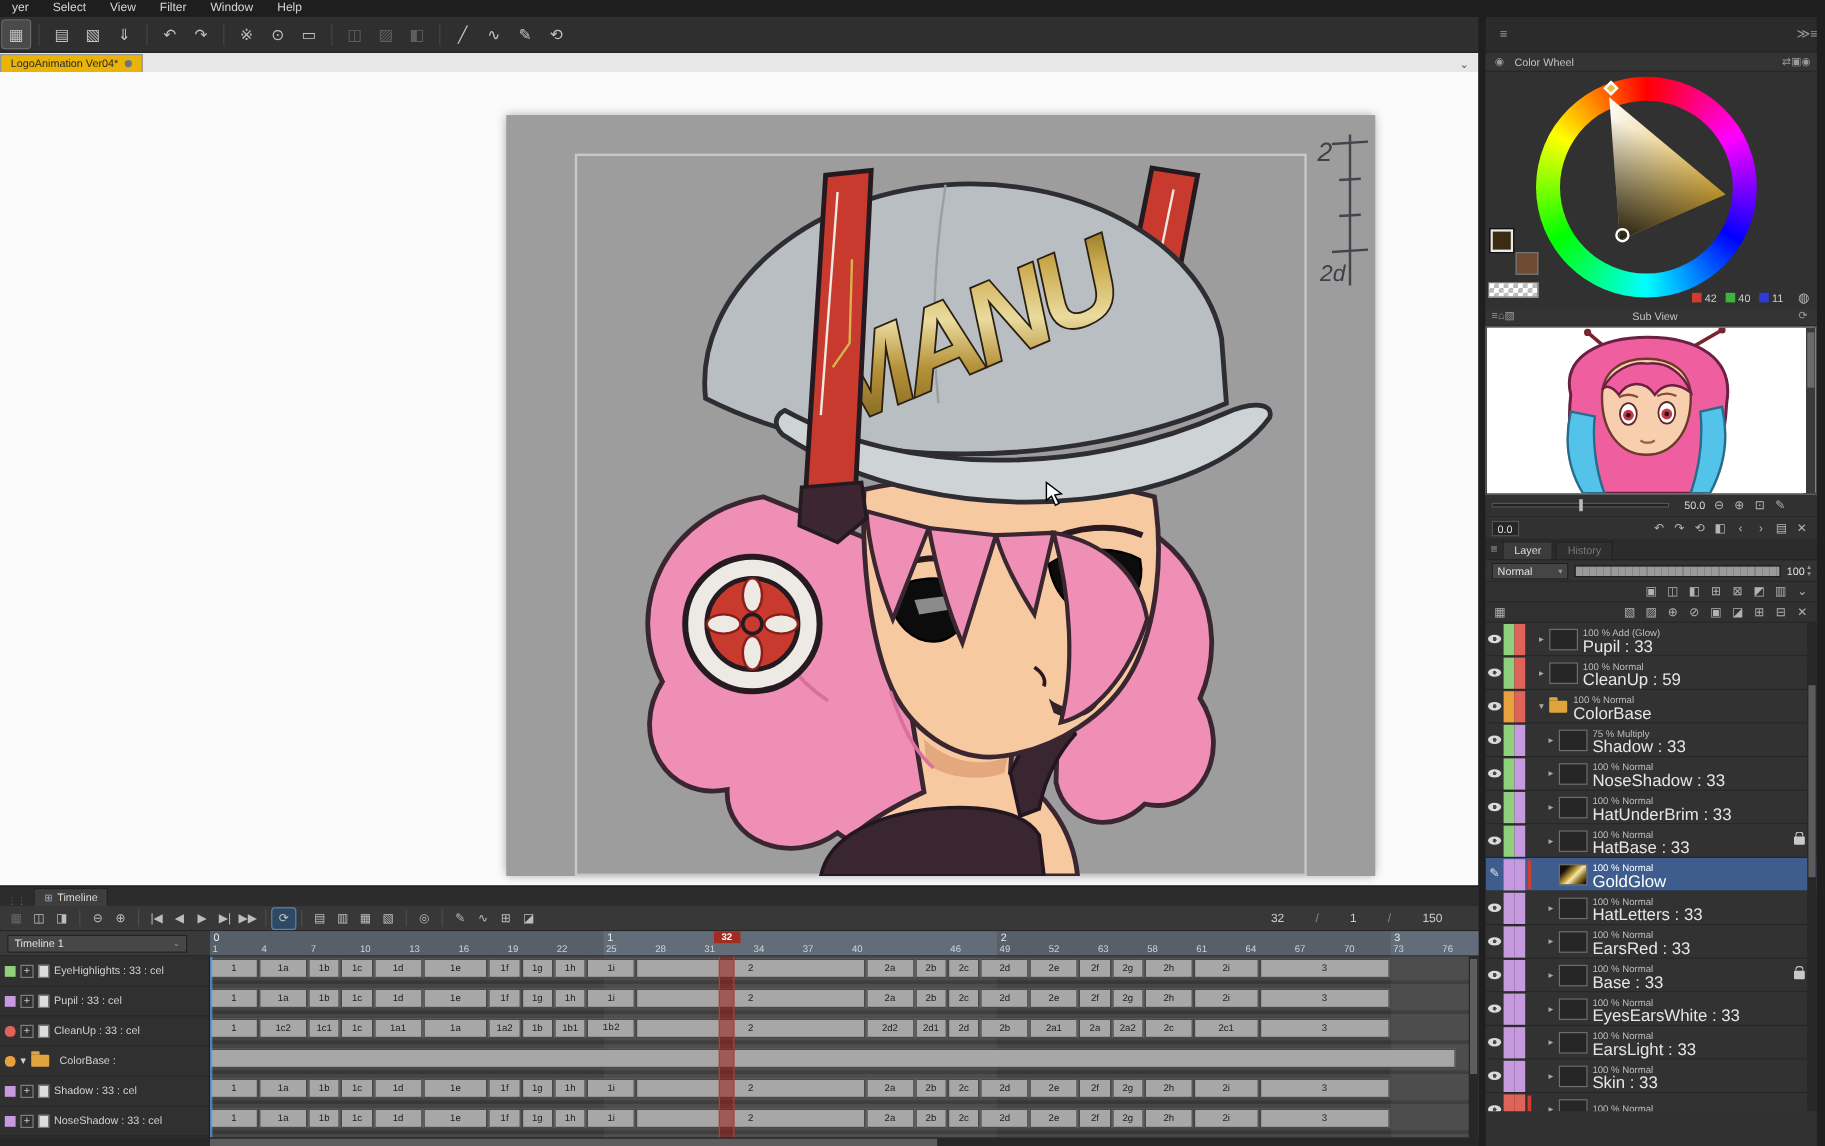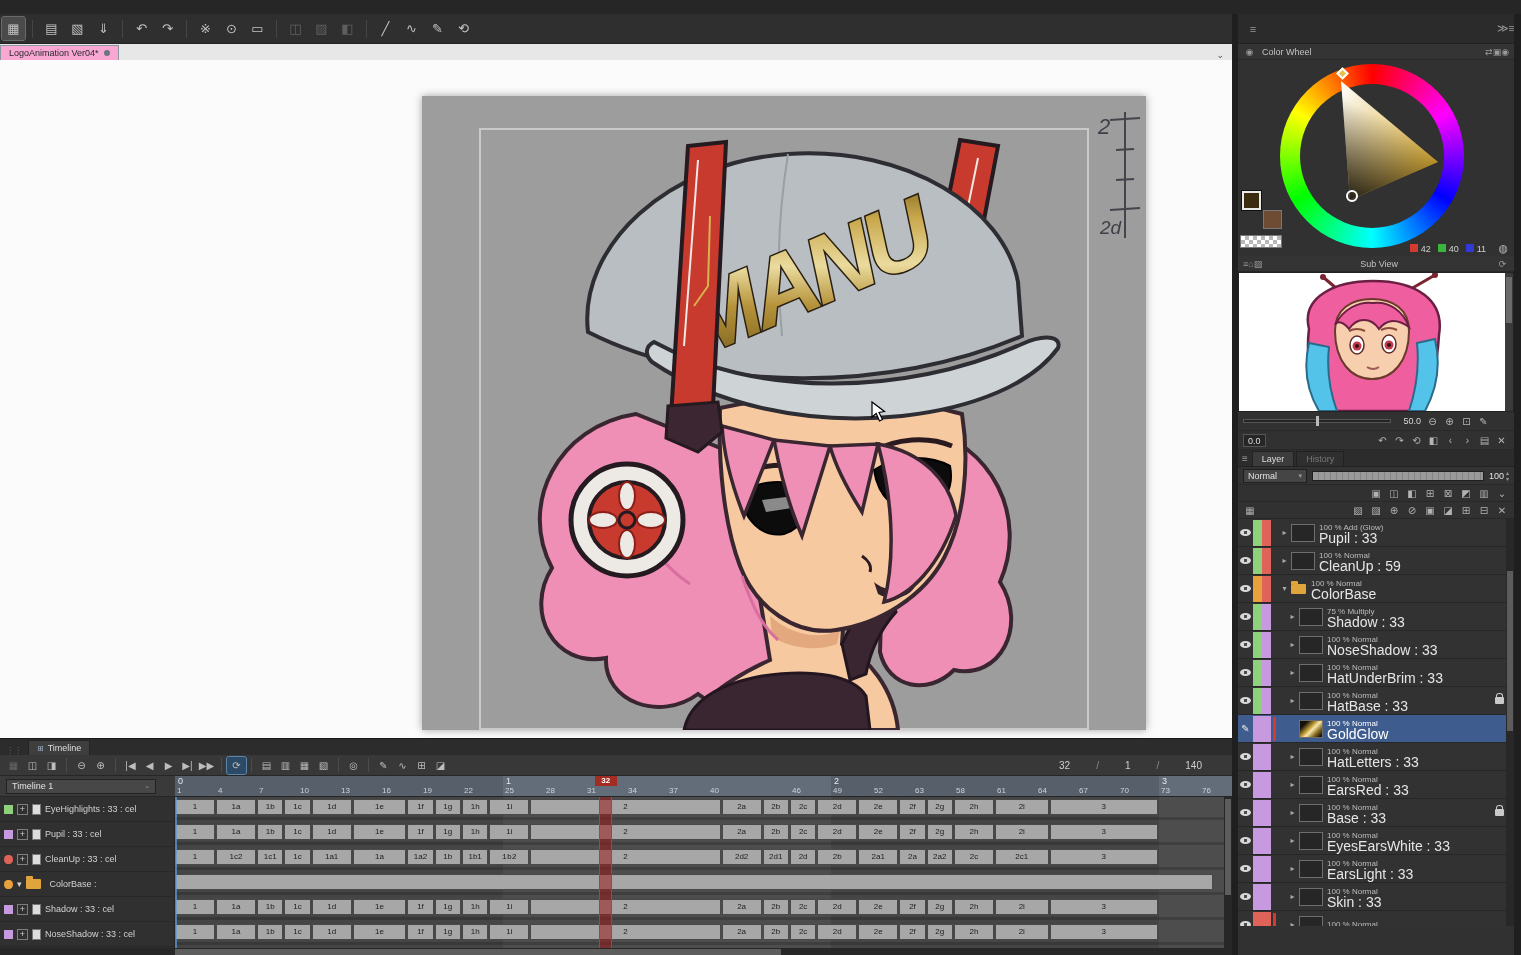--- a/index.html
+++ b/index.html
@@ -11,21 +11,21 @@
 .menu-item{padding:0 10px;height:14px;line-height:14px;cursor:default}
 #toolbar{left:0;top:14px;width:1232px;height:30px;background:#2f2f2f;border-bottom:1px solid#222;display:flex;align-items:center;z-index:20}
 #toolbarIcons{display:flex;align-items:center;gap:3px;padding-left:2px}
 .tb-icon{width:23px;height:23px;display:flex;align-items:center;justify-content:center;color:#c2c2c2;font-size:13px;border-radius:2px}
 .tb-icon.active{background:#4a4a4a;outline:1px solid #6a6a6a}
 .tb-icon.disabled{opacity:.32}
 .tb-sep{width:1px;height:18px;background:#454545;margin:0 4px}
 #dockTop{left:1238px;top:14px;width:283px;height:30px;background:#2b2b2b;display:flex;align-items:center;justify-content:space-between;padding:0 6px;color:#aaa;border-bottom:1px solid #222}
 #dockTop .ic{width:18px;text-align:center;font-size:11px;color:#9a9a9a}
 #tabstrip{left:0;top:44px;width:1232px;height:16px;background:#e7e7e7;display:flex;align-items:flex-end}
-.doc-tab{height:15px;background:#f9a8d4;border:1px solid #8e969e;border-bottom:none;display:flex;align-items:center;gap:5px;padding:0 8px;font-size:9px;color:#26282c}
+.doc-tab{height:15px;background:#eab308;border:1px solid #8e969e;border-bottom:none;display:flex;align-items:center;gap:5px;padding:0 8px;font-size:9px;color:#26282c}
 .tab-dot{width:6px;height:6px;border-radius:50%;background:#6d7680}
 .tabstrip-caret{margin-left:auto;padding-right:8px;color:#555;font-size:9px}
 
 #canvasArea{left:0;top:60px;width:1232px;height:678px;background:#fbfbfb;overflow:hidden}
 #page{left:422px;top:36px;width:724px;height:634px;background:#9d9d9d;box-shadow:0 0 8px rgba(0,0,0,.35)}
 #vdivider{left:1232px;top:14px;width:6px;height:941px;background:#1f1f1f}
 #rightEdge{left:1514px;top:14px;width:7px;height:941px;background:#1f1f1f}
 
 #rightDock{left:1238px;top:44px;width:276px;height:911px;background:#313131;color:#c8c8c8}
 .panel-head{height:16px;display:flex;align-items:center;gap:6px;padding:0 5px;background:#343434;border-bottom:1px solid #272727;font-size:9px;color:#c2c2c2}
@@ -123,20 +123,28 @@
 #tlHScroll{position:absolute;left:0;top:209px;width:1232px;height:8px;background:#272727}
 #tlHScroll .thumb{position:absolute;left:175px;top:1px;width:606px;height:6px;background:#5d5d5d}
 #tlVScroll{position:absolute;right:0;top:58px;width:8px;height:151px;background:#272727}
 #tlVScroll .thumb{position:absolute;left:1px;top:2px;width:6px;height:96px;background:#5d5d5d}
 </style>
 </head>
 <body>
 
 <div id="app">
 
+  <div id="menubar" class="abs">
+      <div class="menu-item">yer</div>
+      <div class="menu-item">Select</div>
+      <div class="menu-item">View</div>
+      <div class="menu-item">Filter</div>
+      <div class="menu-item">Window</div>
+      <div class="menu-item">Help</div>
+    </div>
 
   <div id="toolbar" class="abs">
     <div id="toolbarIcons">
         <div class="tb-icon active">▦</div>
         <div class="tb-sep"></div>
         <div class="tb-icon">▤</div>
         <div class="tb-icon">▧</div>
         <div class="tb-icon">⇓</div>
         <div class="tb-sep"></div>
         <div class="tb-icon">↶</div>
@@ -671,21 +679,21 @@
           <span class="tlt-ic">✎</span>
           <span class="tlt-ic">∿</span>
           <span class="tlt-ic">⊞</span>
           <span class="tlt-ic">◪</span>
         </span>
       <div id="frameDisplay">
         <span>32</span>
         <span style="color:#888">/</span>
         <span>1</span>
         <span style="color:#888">/</span>
-        <span>140</span>
+        <span>150</span>
       </div>
     </div>
     <div id="tlNameRow">
       <div id="tlSelect">
         <span>Timeline 1</span>
           <span style="font-size:7px;color:#999">⌄</span>
       </div>
     </div>
     <div id="tlRuler">
         <div class="sec-band" style="left: 0px; width: 327.984px;"></div>

